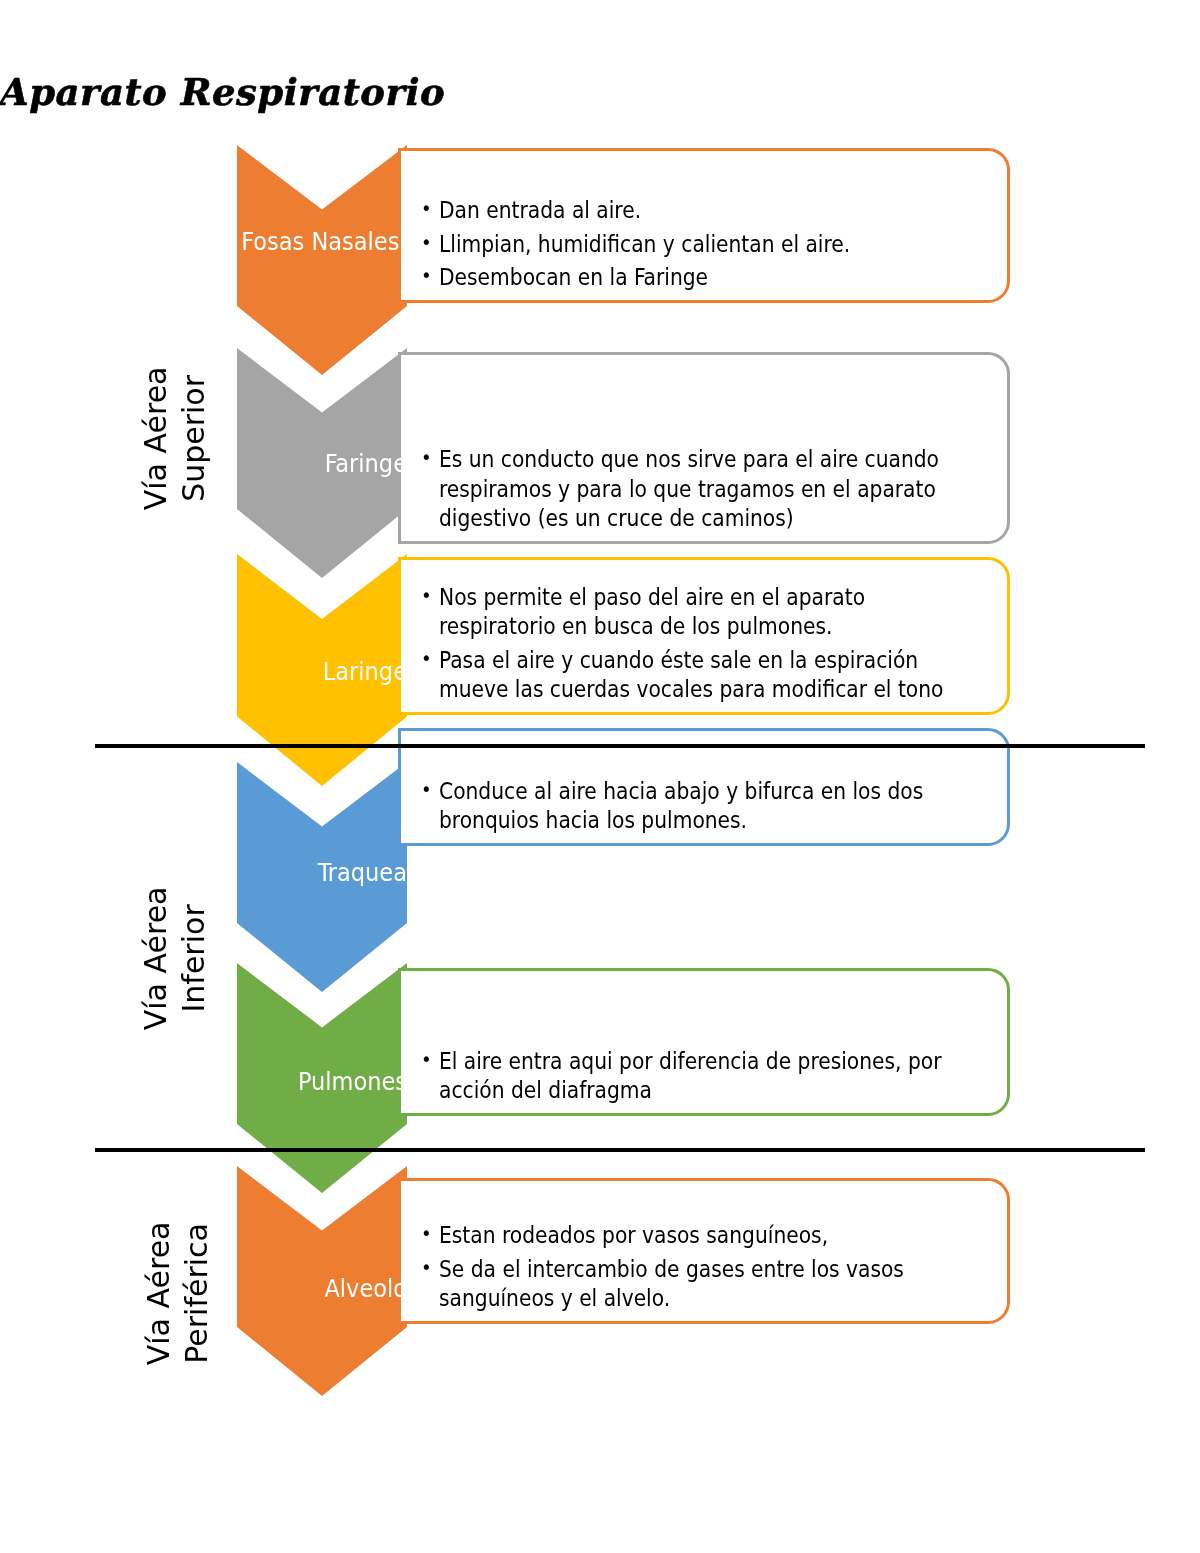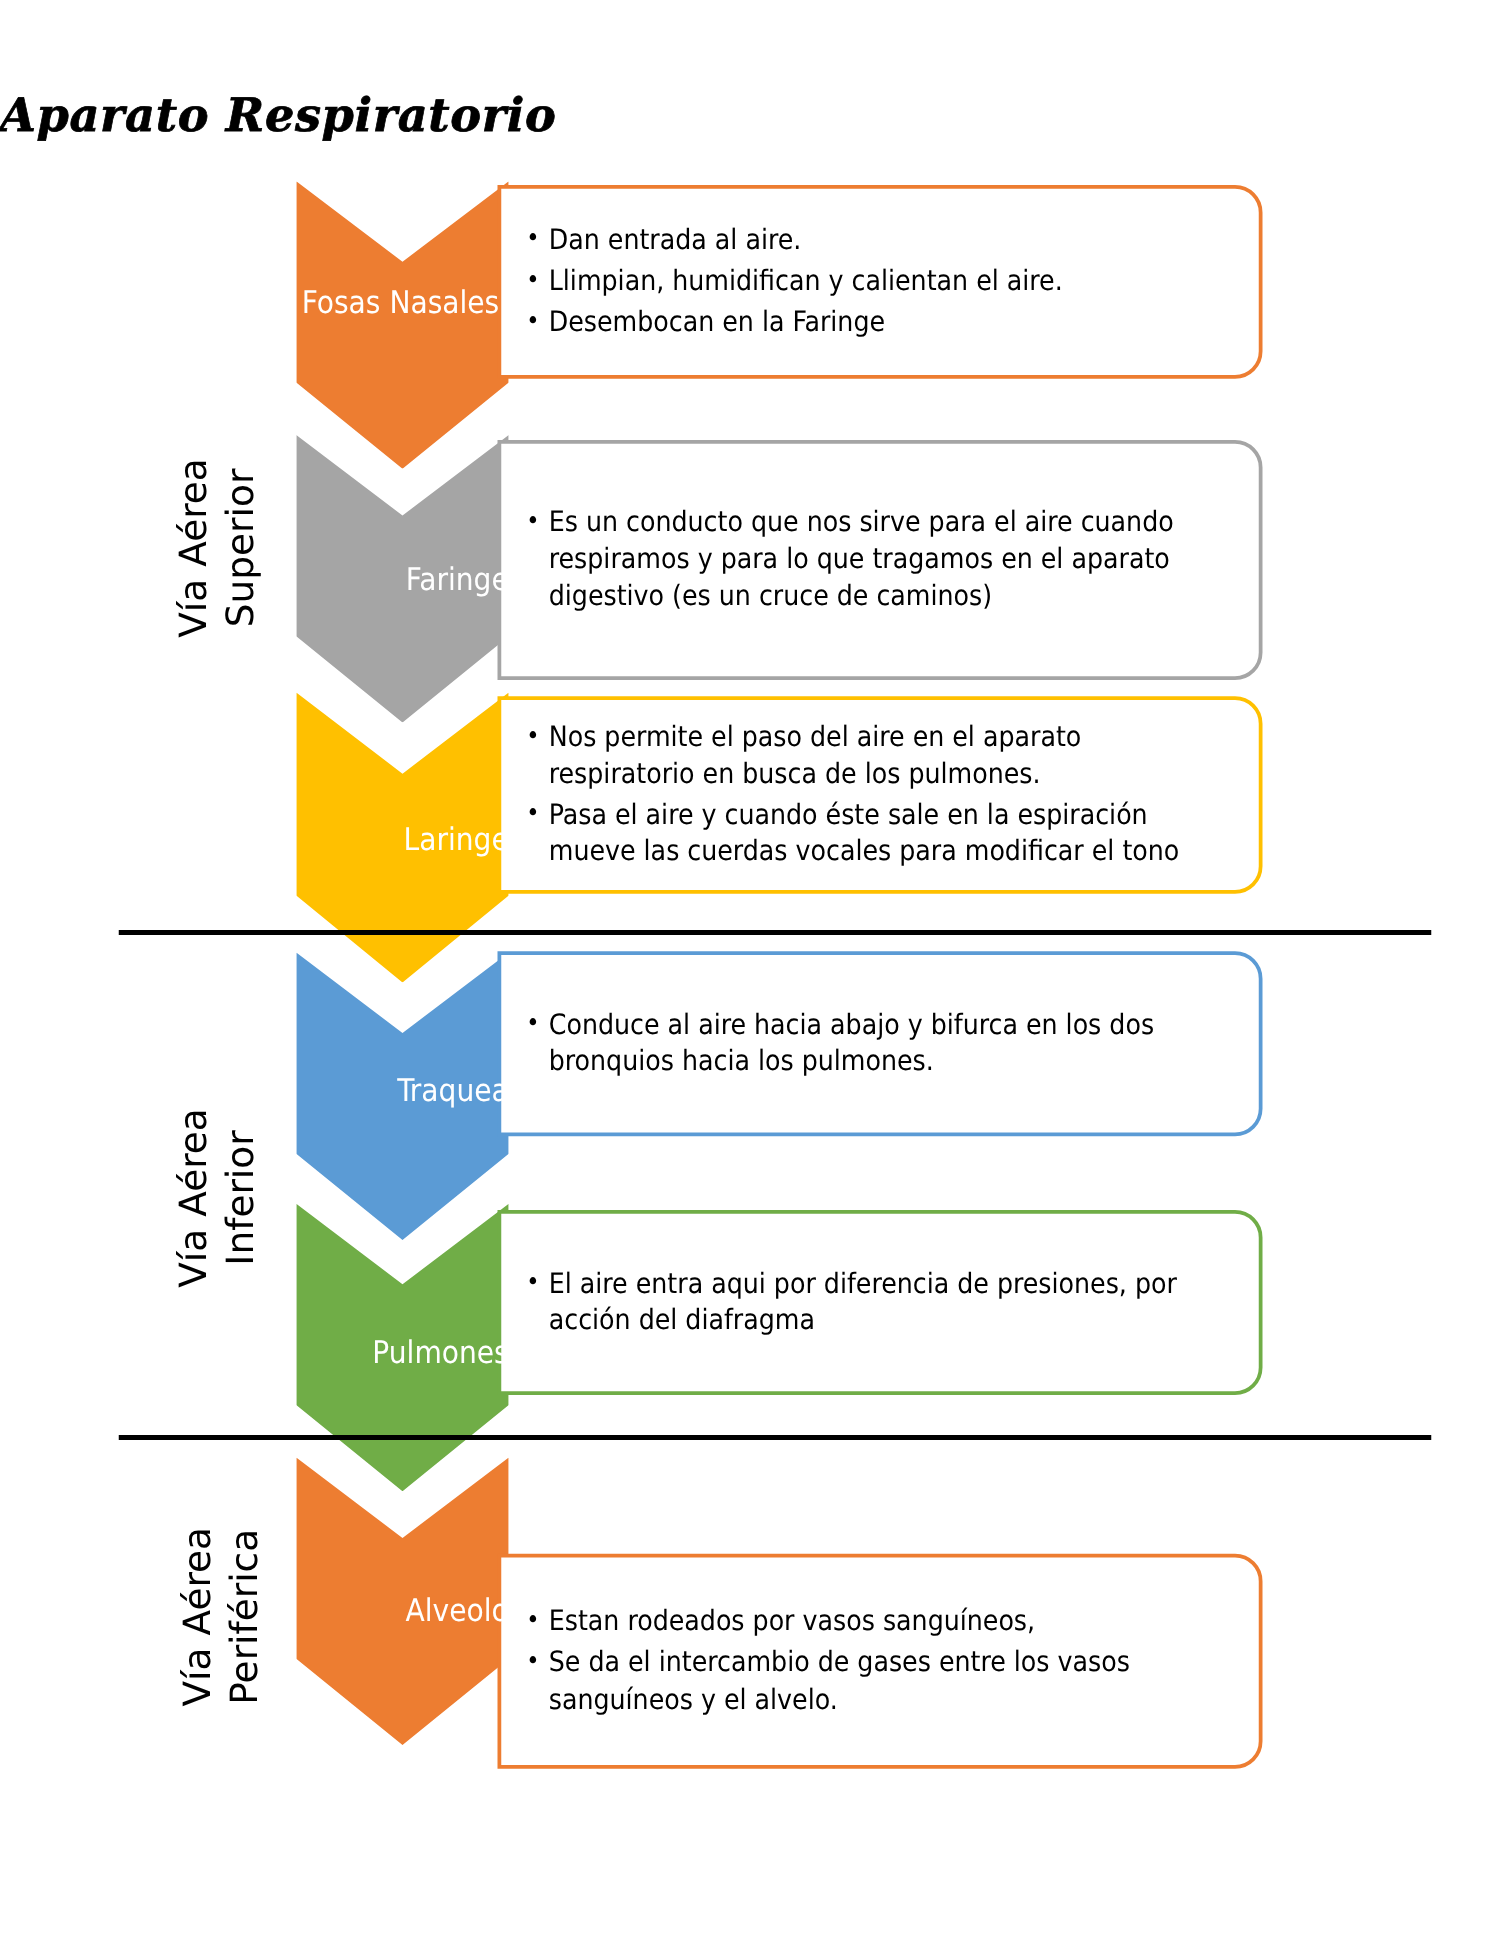--- a/index.html
+++ b/index.html
@@ -85,21 +85,21 @@
     background: #ffffff;
     border: 3px solid #888;
     border-top-left-radius: 0;
     border-bottom-left-radius: 0;
     border-top-right-radius: 22px;
     border-bottom-right-radius: 22px;
     box-sizing: border-box;
     z-index: 15;
     display: flex;
     flex-direction: column;
-    justify-content: center;
+    justify-content: flex-end;
     padding: 8px 22px 8px 18px;
   }
   .callout ul {
     margin: 0;
     padding: 0;
     list-style: none;
   }
   .callout li {
     position: relative;
     padding-left: 20px;
@@ -172,38 +172,38 @@
   <ul>
     <li>Nos permite el paso del aire en el aparato respiratorio en busca de los pulmones.</li>
     <li>Pasa el aire y cuando éste sale en la espiración mueve las cuerdas vocales para modificar el tono</li>
   </ul>
 </div>
 
 <div class="chevron" style="top:762px; height:230px; background:#5B9BD5;"></div>
 <div class="chev-label" style="top:859px;">
   <span class="gl-line">Traquea</span>
 </div>
-<div class="callout" style="top:761px; height:148px; border-color:#5B9BD5;">
+<div class="callout" style="top:728px; height:118px; border-color:#5B9BD5;">
   <ul>
     <li>Conduce al aire hacia abajo y bifurca en los dos bronquios hacia los pulmones.</li>
   </ul>
 </div>
 
 <div class="chevron" style="top:963px; height:230px; background:#70AD47;"></div>
 <div class="chev-label" style="top:1068px;">
   <span class="gl-line">Pulmones</span>
 </div>
 <div class="callout" style="top:968px; height:148px; border-color:#70AD47;">
   <ul>
     <li>El aire entra aqui por diferencia de presiones, por acción del diafragma</li>
   </ul>
 </div>
 
 <div class="chevron" style="top:1166px; height:230px; background:#ED7D31;"></div>
 <div class="chev-label" style="top:1275px;">
   <span class="gl-line">Alveolo</span>
 </div>
-<div class="callout" style="top:1243px; height:172px; border-color:#ED7D31;">
+<div class="callout" style="top:1178px; height:146px; border-color:#ED7D31;">
   <ul>
     <li>Estan rodeados por vasos sanguíneos,</li>
     <li>Se da el intercambio de gases entre los vasos sanguíneos y el alvelo.</li>
   </ul>
 </div>
 
 </body></html>

